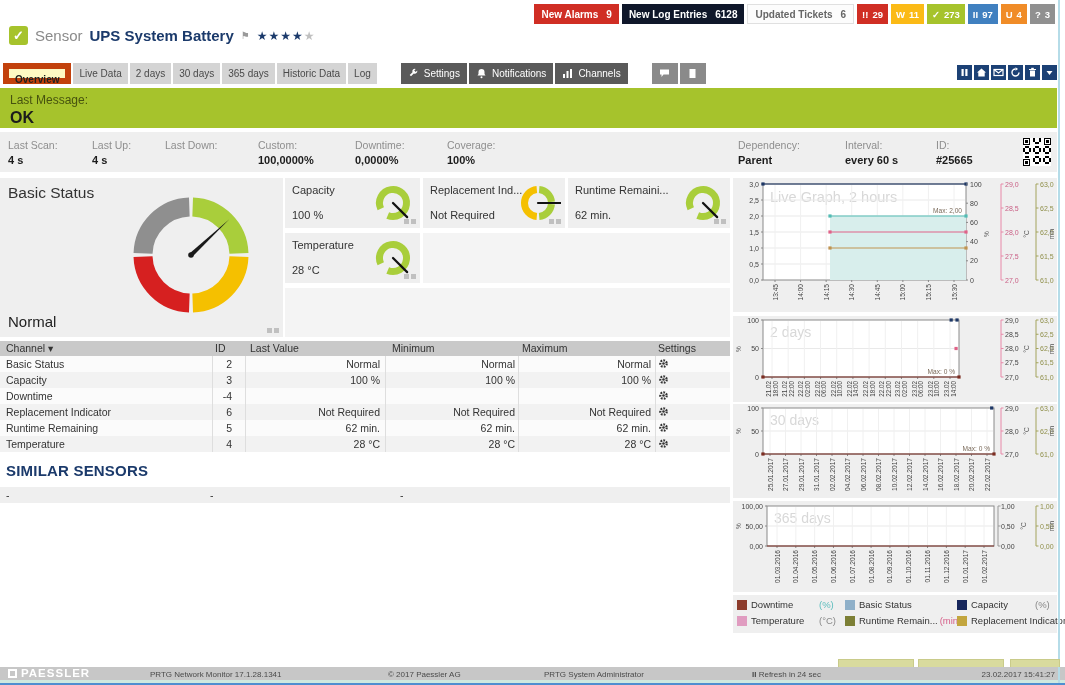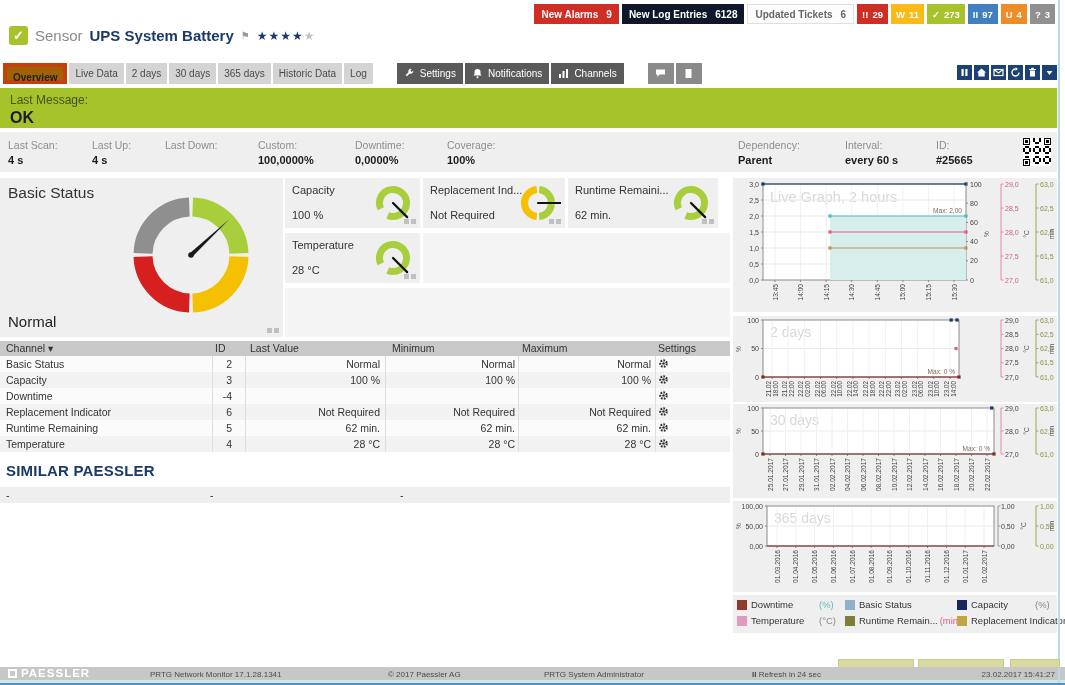--- a/index.html
+++ b/index.html
@@ -16,21 +16,21 @@
 
 #titlerow{left:9px;top:26px;display:flex;align-items:center;gap:7px}
 #checkicon{width:19px;height:19px;background:#a6c32c;border-radius:3px;color:#fff;font-size:13px;font-weight:bold;text-align:center;line-height:19px}
 #titlekind{font-size:15px;color:#8a8a8a}
 #titlename{font-size:15px;color:#1b3a6b;font-weight:bold}
 #flagicon{font-size:10px;color:#9a9a9a}
 #stars{font-size:12px;letter-spacing:1px}
 
 #tabbar{left:3px;top:63px;right:8px;display:flex;align-items:flex-start;gap:2px;height:22px}
 .tab{height:21px;line-height:21px;padding:0 6px;font-size:10px;background:#d4d4d4;color:#4a4a4a;cursor:pointer}
-.tab.active{background:#a16207;border:4px solid #c2410c;color:#222;font-weight:bold}
+.tab.active{background:#fef9c3;border:6px solid #c2410c;color:#222;font-weight:bold}
 .dbtn{height:21px;display:flex;align-items:center;gap:5px;padding:0 7px;font-size:10px;background:#5a5a5a;color:#fff;cursor:pointer}
 .gibtn{height:21px;width:26px;background:#8a8a8a;display:flex;align-items:center;justify-content:center;cursor:pointer}
 #bluebtns{position:absolute;right:0;top:2px;display:flex;gap:2px}
 .bbtn{width:15px;height:15px;background:#1c4175;color:#fff;font-size:8px;display:flex;align-items:center;justify-content:center;cursor:pointer}
 
 #banner{left:0;top:88px;width:1057px;height:40px;background:#a6c32c;padding:5px 10px}
 #banner .lbl{font-size:12px;color:#47530f}
 #banner .val{font-size:16px;color:#1c1c1c;font-weight:bold;margin-top:2px}
 
 #statusbar{left:0;top:132px;width:1057px;height:40px;background:#efefef}
@@ -398,21 +398,21 @@
           <circle cx="5.5" cy="5.5" r="1.3" fill="#333"></circle>
         </svg></span>
     </div>
     <div class="colline" style="left: 212px; top: 15px; height: 96px;"></div>
     <div class="colline" style="left: 245px; top: 15px; height: 96px;"></div>
     <div class="colline" style="left: 385px; top: 15px; height: 96px;"></div>
     <div class="colline" style="left: 518px; top: 15px; height: 96px;"></div>
     <div class="colline" style="left: 655px; top: 15px; height: 96px;"></div>
   </div>
 
-<div id="similartitle" class="abs">SIMILAR PAESSLER</div>
+<div id="similartitle" class="abs">SIMILAR SENSORS</div>
 <div id="similartable" class="abs">
     <div class="trow" style="background: rgb(239, 239, 239);">
       <span style="left: 6px;">-</span>
       <span style="left: 210px;">-</span>
       <span style="left: 400px;">-</span>
     </div>
   </div>
 
 <div id="legend" class="abs">
     <div class="lrow" style="top: 4px;">
@@ -483,21 +483,21 @@
       <path d="M 24.18 9.55 A 13.5 13.5 0 0 1 36.45 21.82" stroke="#a9ce3b" stroke-width="7" fill="none"></path>
       <path d="M 36.45 24.18 A 13.5 13.5 0 0 1 24.18 36.45" stroke="#a9ce3b" stroke-width="7" fill="none"></path>
       <path d="M 21.82 36.45 A 13.5 13.5 0 0 1 21.82 9.55" stroke="#f5c000" stroke-width="7" fill="none"></path>
       <line x1="23" y1="23" x2="46" y2="23" stroke="#111" stroke-width="2.2" stroke-linecap="round"></line>
     </svg>
     <div class="mini">
       <i></i>
       <i></i>
     </div>
   </div>
-<div class="panel tile" style="left: 568px; top: 178px; width: 150px; height: 50px;">
+<div class="panel tile" style="left: 568px; top: 178px; width: 162px; height: 50px;">
     <div class="tlabel">Runtime Remaini...</div>
     <div class="tvalue">62 min.</div>
     <svg width="46" height="46" style="position: absolute; right: 4px; top: 2px;">
       <path d="M 10.76 28.71 A 13.5 13.5 0 1 1 17.73 35.43" stroke="#a9ce3b" stroke-width="7" fill="none"></path>
       <line x1="23" y1="23" x2="37.14213562373095" y2="37.14213562373095" stroke="#111" stroke-width="2.2" stroke-linecap="round"></line>
     </svg>
     <div class="mini">
       <i></i>
       <i></i>
     </div>

